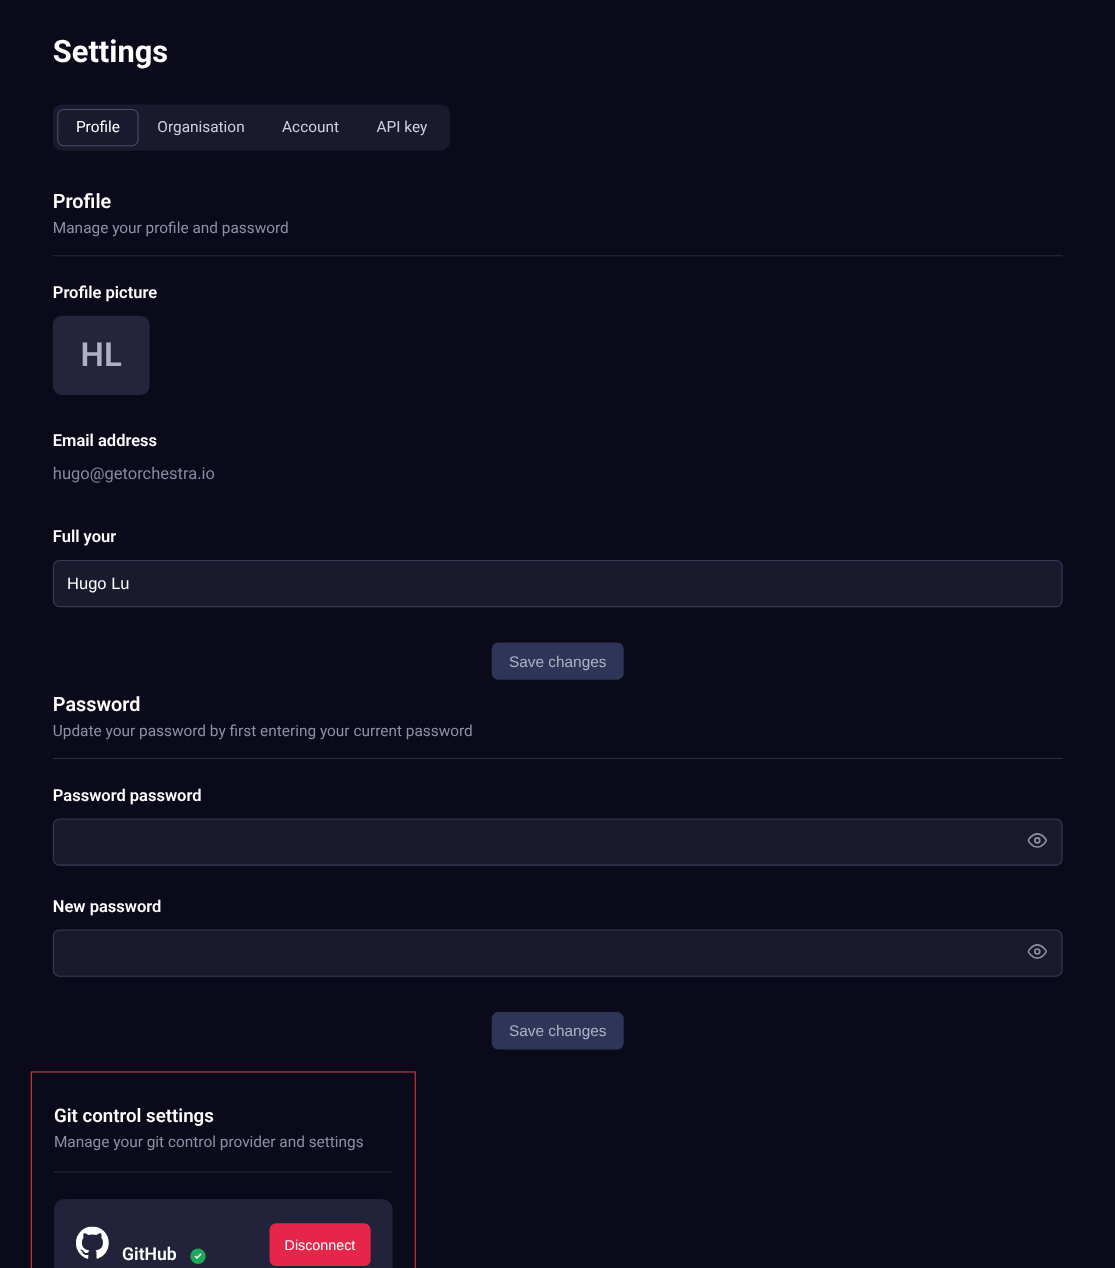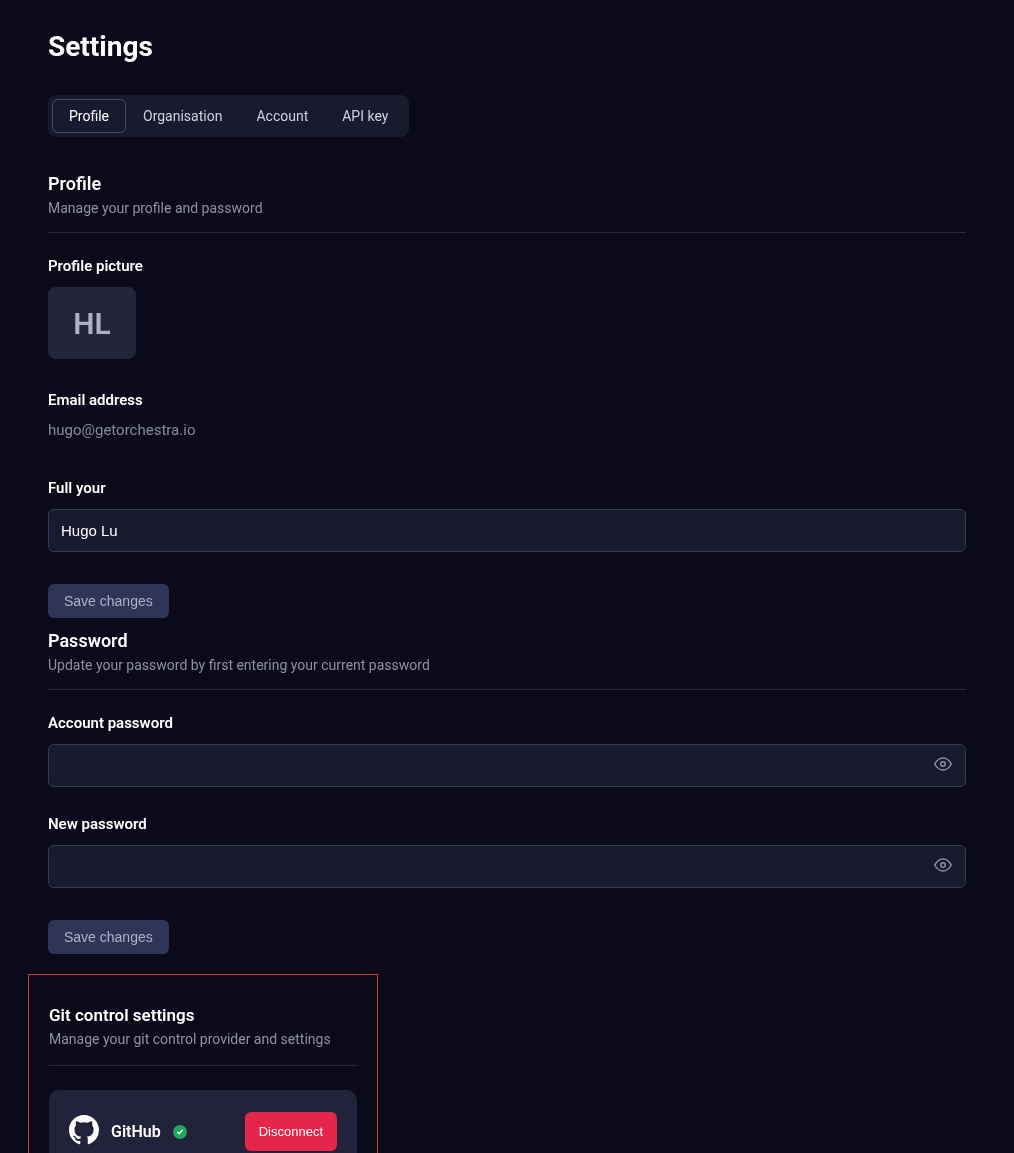--- a/index.html
+++ b/index.html
@@ -97,21 +97,21 @@
     }
     .eye-icon {
       position: absolute;
       right: 14px;
       top: 50%;
       transform: translateY(-50%);
       cursor: pointer;
     }
     .action-row {
       display: flex;
-      justify-content: flex-start;
+      justify-content: center;
       margin-top: 32px;
     }
     .btn-save {
       background-color: #2f3558;
       color: #b0b0c5;
       font-size: 14px;
       font-weight: 500;
       padding: 9px 16px;
       border: none;
       border-radius: 6px;
@@ -140,21 +140,21 @@
     .git-card {
       background-color: #22223a;
       border-radius: 10px;
       padding: 22px 20px;
       display: flex;
       align-items: center;
       justify-content: space-between;
     }
     .git-left {
       display: flex;
-      align-items: center;
+      align-items: flex-end;
       gap: 12px;
     }
     .github-icon {
       width: 30px;
       height: 30px;
     }
     .git-name {
       font-size: 16px;
       font-weight: 600;
     }
@@ -208,21 +208,21 @@
     <button class="btn-save">Save changes</button>
   </div>
 </div>
 
 <div class="section" style="margin-top:12px;">
   <div class="section-title">Password</div>
   <div class="section-desc">Update your password by first entering your current password</div>
   <hr class="divider">
 
   <div class="field-group">
-    <label class="label">Account password</label>
+    <label class="label">Password password</label>
     <div class="input-wrapper">
       <input type="password" class="text-input" style="">
       <span class="eye-icon">
         <svg width="18" height="18" viewBox="0 0 24 24" fill="none">
           <path d="M1 12s4-8 11-8 11 8 11 8-4 8-11 8-11-8-11-8z" stroke="#9090a5" stroke-width="2"></path>
           <circle cx="12" cy="12" r="3" stroke="#9090a5" stroke-width="2"></circle>
         </svg>
       </span>
     </div>
   </div>

